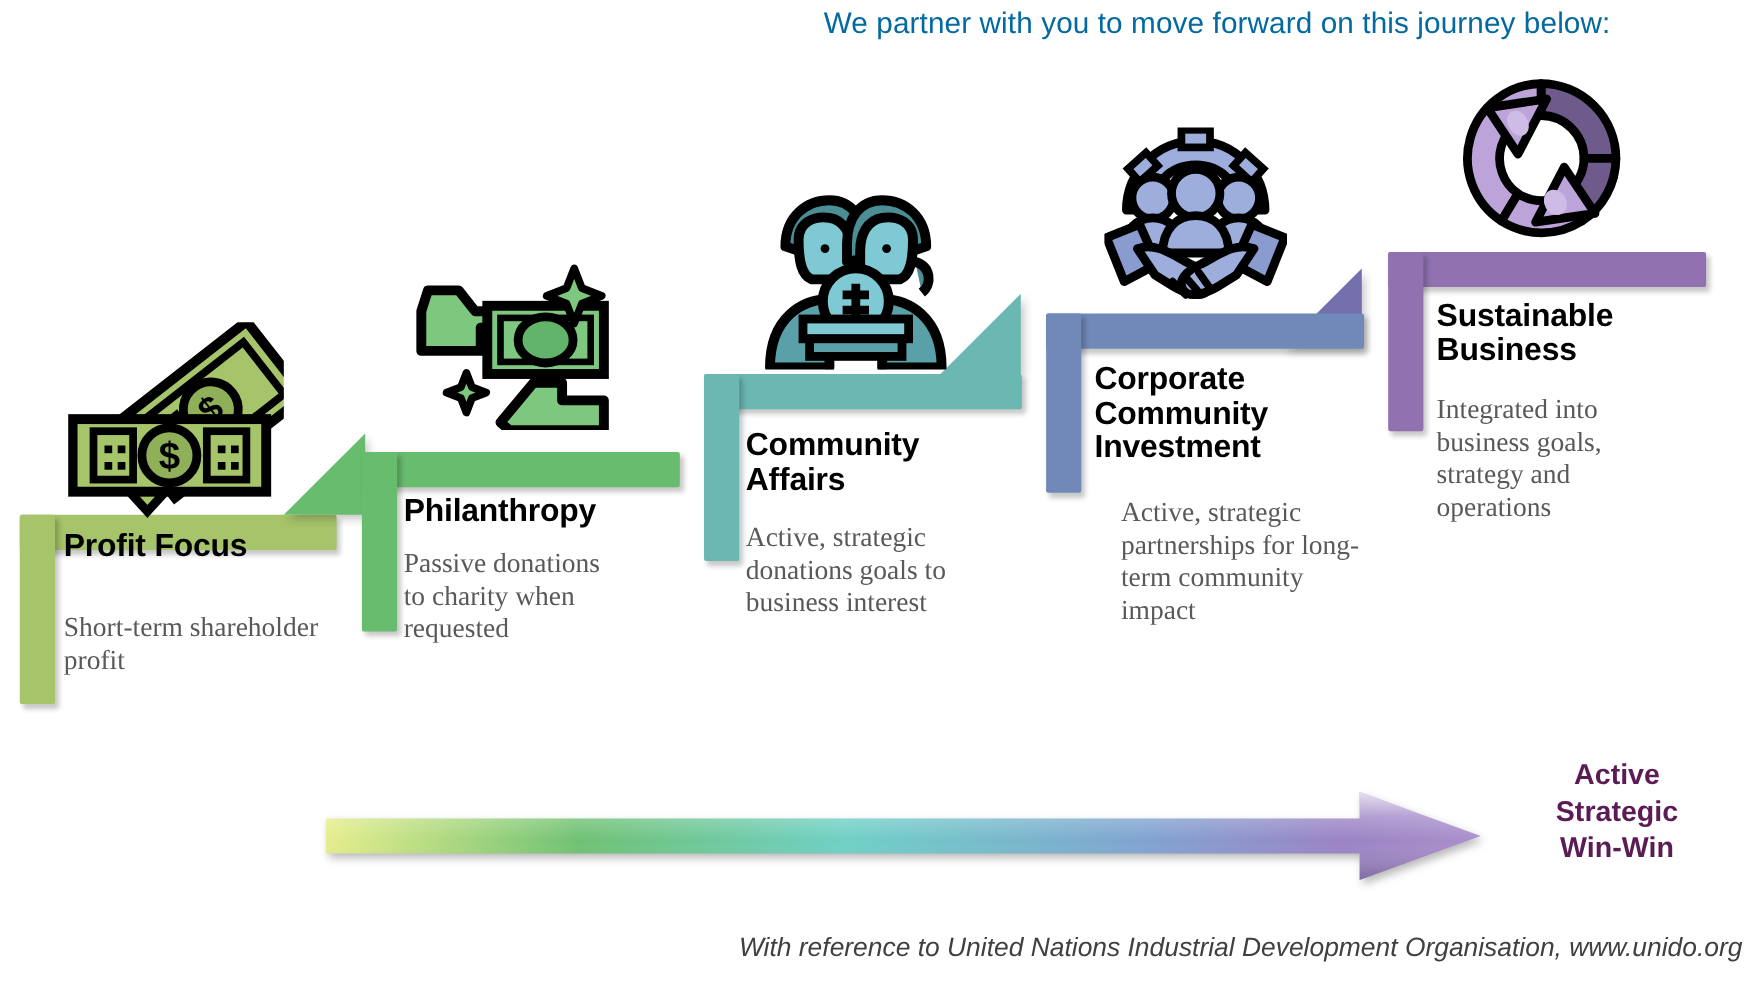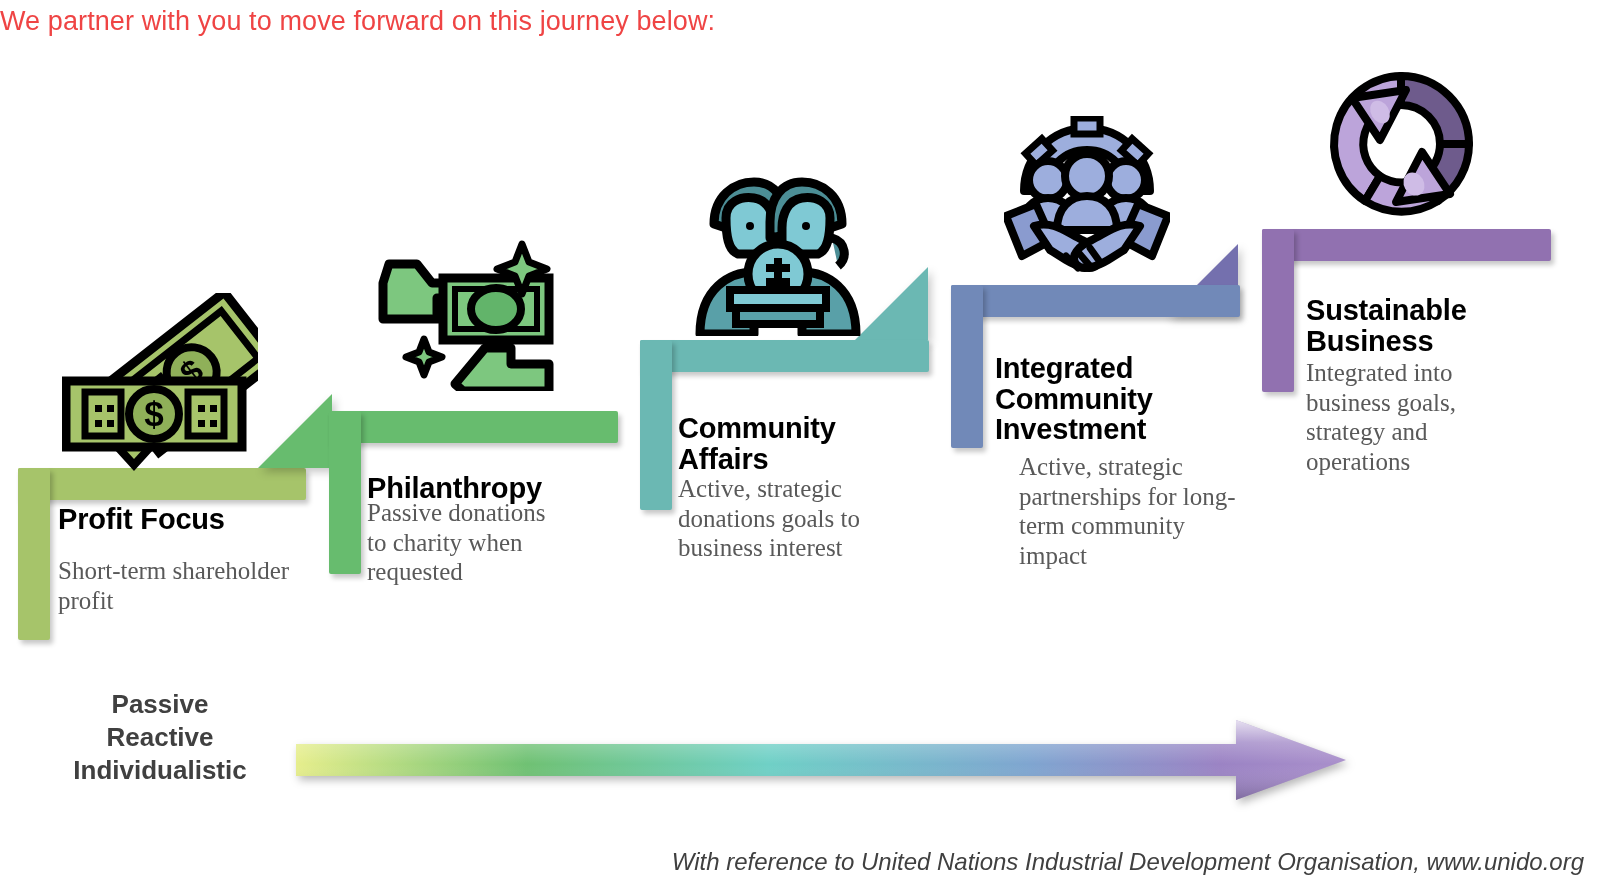--- a/index.html
+++ b/index.html
@@ -15,23 +15,23 @@
     font-family: "Liberation Sans", sans-serif;
     -webkit-font-smoothing: antialiased;
   }
 
   
   #headline {
     position: absolute;
     top: 6px;
     left: 0;
     width: 1464px;
-    text-align: left;
+    text-align: right;
     font-size: 27px;
-    color: #ef4444;
+    color: #0369a1;
     letter-spacing: 0.1px;
   }
 
   
   #staircase {
     position: absolute;
     left: 0;
     top: 0;
     width: 1600px;
     height: 660px;
@@ -60,21 +60,20 @@
     height: 0;
     filter: drop-shadow(3px 4px 4px rgba(0,0,0,0.22));
   }
   .step-title {
     position: absolute;
     font-weight: bold;
     font-size: 29px;
     line-height: 1.06;
     color: #000000;
     letter-spacing: -0.2px;
-    margin-top: 23px;
   }
   .step-desc {
     position: absolute;
     font-size: 25px;
     line-height: 1.18;
     color: #595959;
     font-family: Liberation Serif, serif;
   }
 
   
@@ -238,21 +237,21 @@
         <rect x="44" y="132" width="84" height="16" fill="#59A0A8" stroke="#000" stroke-width="8"></rect>
         <path d="M62 148 L62 160 M110 148 L110 160" stroke="#000" stroke-width="8"></path>
       </svg>
     </div>
   </div>
 
   <div class="step">
     <div class="bar-top" style="left:951px; top:285px; width:289px; background:#7189B8;"></div>
     <div class="bar-left" style="left:951px; top:285px; height:163px; background:#7189B8;"></div>
 
-    <div class="step-title" style="left:995px; top:330px; width:215px;">Integrated Community Investment</div>
+    <div class="step-title" style="left:995px; top:330px; width:215px;">Corporate Community Investment</div>
     <div class="step-desc" style="left:995px; top:452px; width:225px;margin-left:24px;">Active, strategic partnerships for long-term community impact</div>
 
     <div class="icon-wrap" style="left:1004px; top:116px;">
       <svg width="166" height="163" viewBox="0 0 166 163">
 
         <path d="M83 12 C118 12 146 40 146 75 L124 75 C124 52 106 34 83 34 C60 34 42 52 42 75 L20 75 C20 40 48 12 83 12 Z" fill="#9DAEDD" stroke="#000" stroke-width="8" stroke-linejoin="round"></path>
         <rect x="70" y="2" width="26" height="16" fill="#9DAEDD" stroke="#000" stroke-width="7"></rect>
         <rect x="24" y="28" width="22" height="16" fill="#9DAEDD" stroke="#000" stroke-width="7" transform="rotate(-42 35 36)"></rect>
         <rect x="120" y="28" width="22" height="16" fill="#9DAEDD" stroke="#000" stroke-width="7" transform="rotate(42 131 36)"></rect>
 
@@ -296,21 +295,20 @@
         <ellipse cx="62" cy="50" rx="9" ry="12" fill="#CFBCE6" transform="rotate(-30 62 50)"></ellipse>
         <ellipse cx="96" cy="122" rx="10" ry="12" fill="#CFBCE6" transform="rotate(-30 96 122)"></ellipse>
       </svg>
     </div>
   </div>
 
 </div>
 
 <div id="arrow-row">
 
-  <div id="arrow-left-label">Passive<br>Reactive<br>Individualistic</div>
 
   <svg id="gradient-arrow" viewBox="0 0 1050 80" preserveAspectRatio="none">
     <defs>
       <linearGradient id="arrowGrad" x1="0" y1="0" x2="1" y2="0">
         <stop offset="0%" stop-color="#E6EE8C"></stop>
         <stop offset="22%" stop-color="#6FC173"></stop>
         <stop offset="45%" stop-color="#6FD0C6"></stop>
         <stop offset="70%" stop-color="#7FA5D0"></stop>
         <stop offset="88%" stop-color="#9B83C4"></stop>
         <stop offset="100%" stop-color="#A98FCB"></stop>
@@ -319,15 +317,16 @@
         <stop offset="0%" stop-color="#ffffff" stop-opacity="0.75"></stop>
         <stop offset="28%" stop-color="#ffffff" stop-opacity="0.22"></stop>
         <stop offset="55%" stop-color="#ffffff" stop-opacity="0"></stop>
         <stop offset="100%" stop-color="#000000" stop-opacity="0.20"></stop>
       </linearGradient>
     </defs>
     <path d="M0 24 L940 24 L940 0 L1050 40 L940 80 L940 56 L0 56 Z" fill="url(#arrowGrad)"></path>
     <path d="M0 24 L940 24 L940 0 L1050 40 L940 80 L940 56 L0 56 Z" fill="url(#glossGrad)"></path>
   </svg>
 
+  <div id="arrow-right-label">Active<br>Strategic<br>Win-Win</div>
 </div>
 
 <div id="footer-note">With reference to United Nations Industrial Development Organisation, www.unido.org</div>
 
 </body></html>

